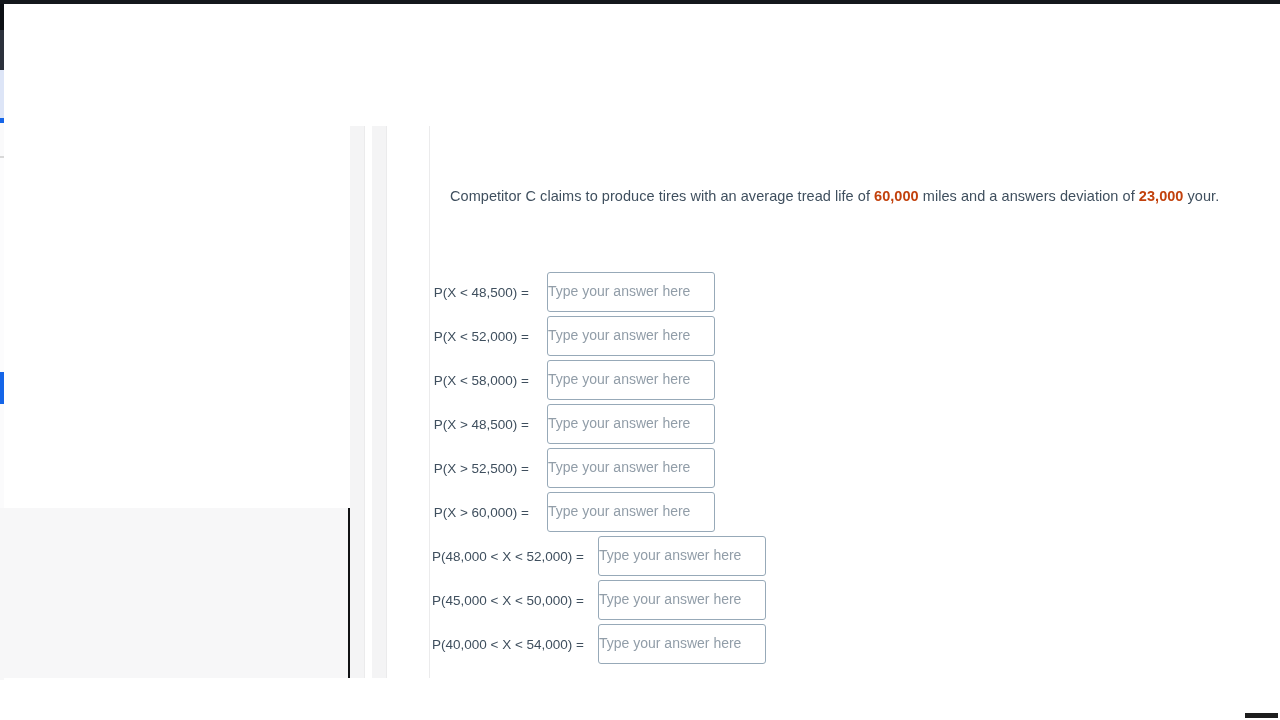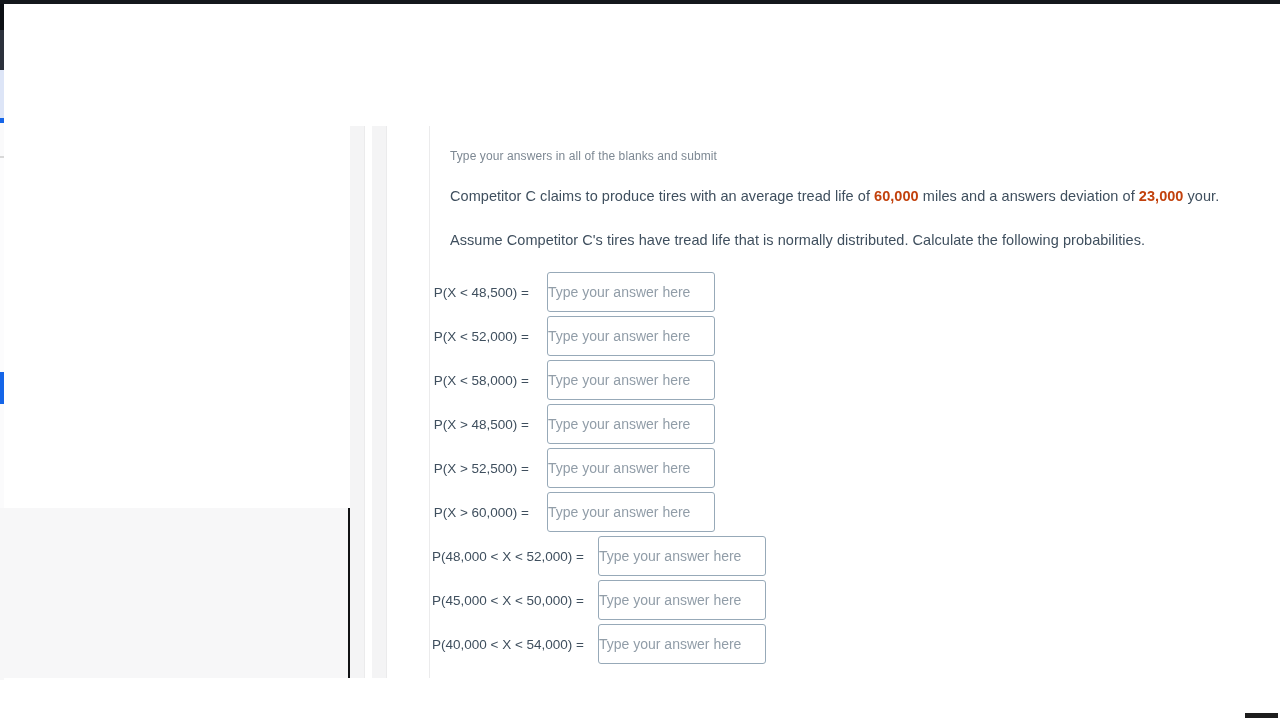--- a/index.html
+++ b/index.html
@@ -151,21 +151,21 @@
   .row input.answer {
     position: absolute;
     top: 50%;
     transform: translateY(-50%);
     height: 40px;
     box-sizing: border-box;
     border: 1px solid #97a9b8;
     border-radius: 3px;
     background: #ffffff;
     font-family: "Liberation Sans", sans-serif;
-    font-size: 14px;
+    font-size: 11px;
     color: #3f4f5e;
     padding: 0 0;
     outline: none;
   }
   .row input.answer::placeholder {
     color: #919da8;
     font-size: 14px;
   }
 
   
@@ -199,27 +199,25 @@
 <div class="left-panel-rule"></div>
 
 <div class="gutter gutter-a"></div>
 <div class="gutter gutter-b"></div>
 <div class="gutter-line gutter-line-1"></div>
 <div class="gutter-line gutter-line-2"></div>
 <div class="gutter-line gutter-line-3"></div>
 
 <div class="content-pane">
 
-  <div class="instruction">Type your answers in all of the blanks and submit</div>
 
   <div class="para para-1">
     <span>Competitor C claims to produce tires with an average tread life of </span><b>60,000</b><span> miles and a answers deviation of </span><b>23,000</b><span> your.</span>
   </div>
 
-  <div class="para para-2">Assume Competitor C's tires have tread life that is normally distributed. Calculate the following probabilities.</div>
 
   <div class="rows">
       <div class="row narrow">
         <div class="row-label">P(X &lt; 48,500) =</div>
         <input type="text" class="answer" placeholder="Type your answer here" style="">
       </div>
       <div class="row narrow">
         <div class="row-label">P(X &lt; 52,000) =</div>
         <input type="text" class="answer" placeholder="Type your answer here" style="">
       </div>

